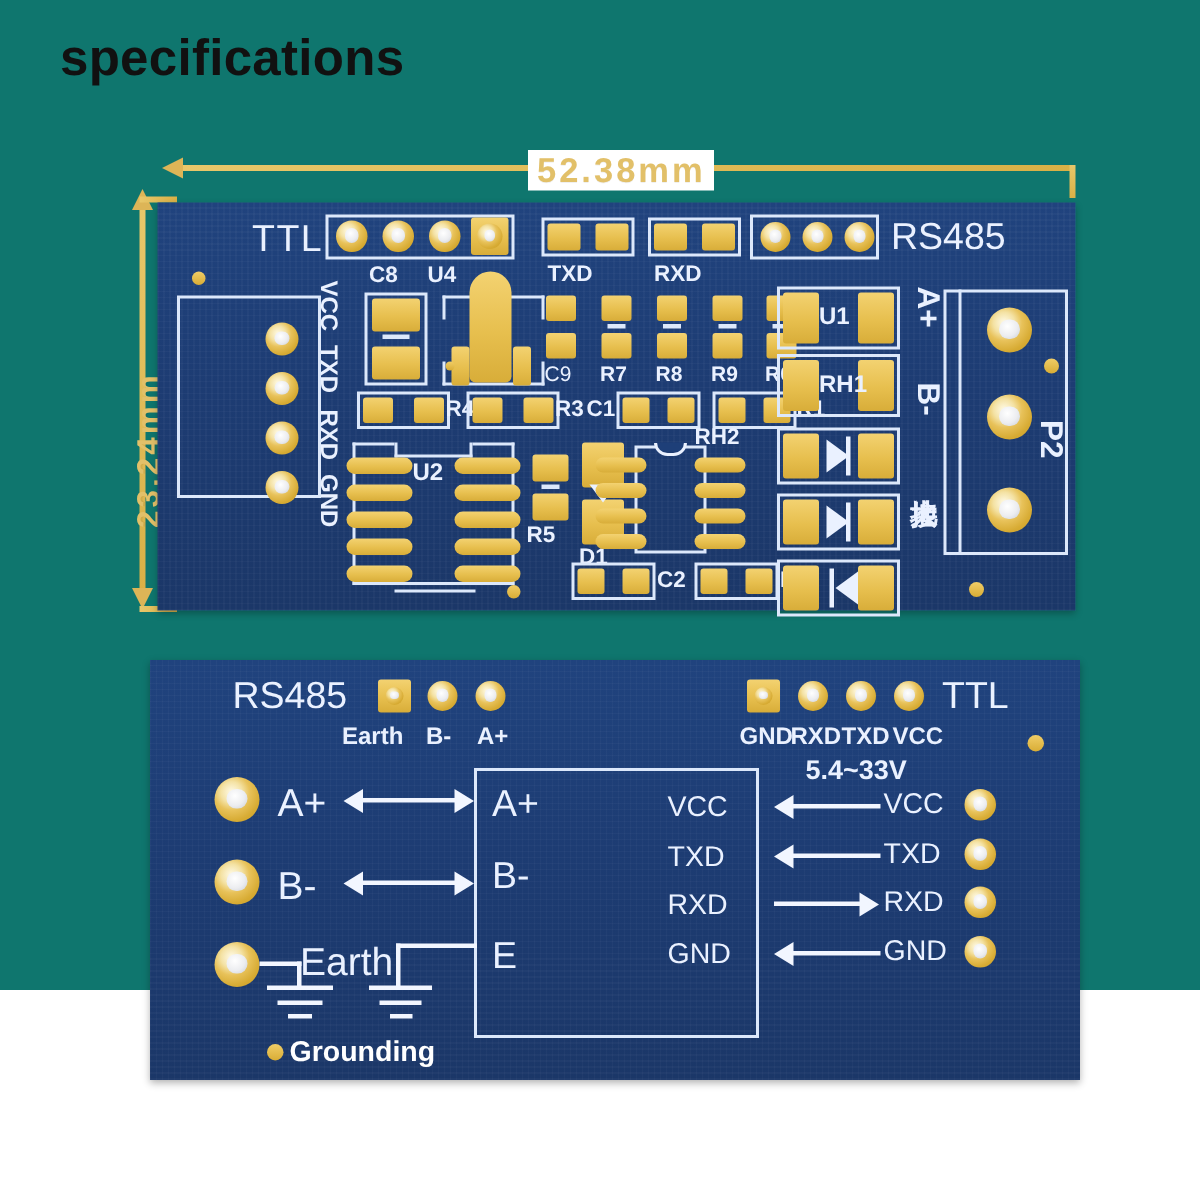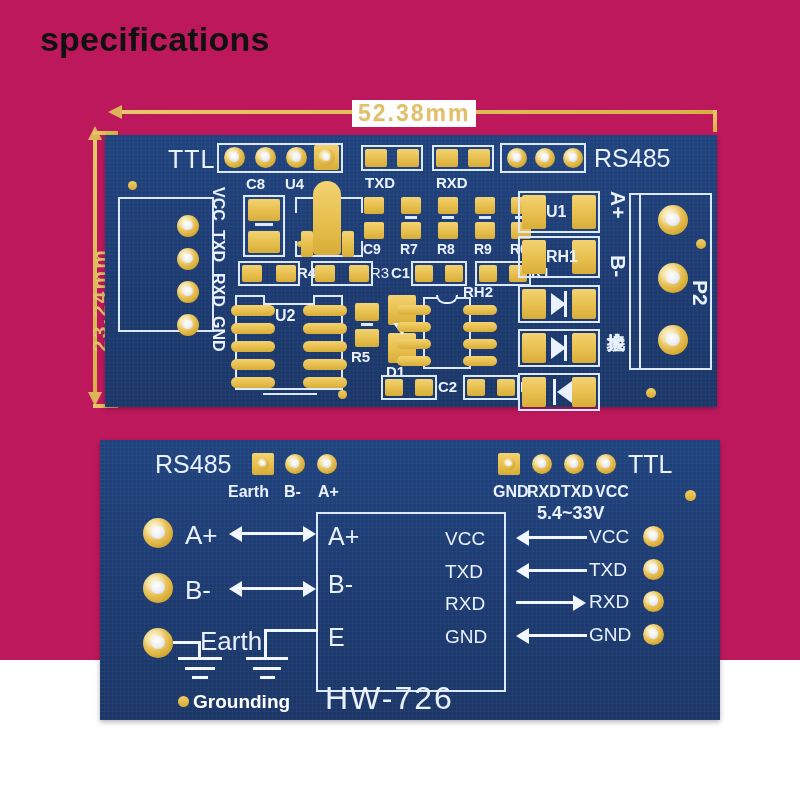--- a/index.html
+++ b/index.html
@@ -3,21 +3,21 @@
 <meta charset="utf-8">
 <style>
   * { box-sizing: border-box; }
   html, body {
     margin: 0; padding: 0;
     width: 800px; height: 800px;
     background: #ffffff;
     font-family: "Liberation Sans", sans-serif;
     overflow: hidden;
   }
-  #root { position: relative; width: 800px; height: 660px; background: #be185d; }
+  #root { position: relative; width: 800px; height: 660px; background: #0f766e; }
 
   
   .page-title {
     position: absolute; left: 40px; top: 20px;
     font-size: 34px; font-weight: 700; color: #111;
     letter-spacing: 0.2px;
   }
 
   
   .pcb {
@@ -147,21 +147,21 @@
     <div class="silk-line" style="left:256px; top:106px; width:2px; height:16px;"></div>
     <div class="pad" style="left:208px; top:46px; width:28px; height:74px; border-radius:14px 14px 4px 4px;"></div>
     <div class="pad" style="left:196px; top:96px; width:12px; height:26px;"></div>
     <div class="pad" style="left:237px; top:96px; width:12px; height:26px;"></div>
     <div class="via" style="left:192px; top:106px; width:6px; height:6px;"></div>
     <div class="silk" style="left:180px; top:40px; font-size:15px; font-weight:700;">U4</div>
 
     <div>
       <div class="pad" style="left:259px; top:62px; width:20px; height:17px;"></div>
       <div class="pad" style="left:259px; top:87px; width:20px; height:17px;"></div>
-      <div class="silk" style="left:258px; top:106px; font-size:14px; font-weight:700;">C9</div>
+      <div class="silk" style="left:258px; top:106px; font-size:14px; font-weight:400;">C9</div>
 
       <div class="pad" style="left:296px; top:62px; width:20px; height:17px;"></div>
       <div class="pad" style="left:296px; top:87px; width:20px; height:17px;"></div>
       <div class="silk-line" style="left:300px; top:81px; width:12px; height:3px;"></div>
       <div class="silk" style="left:295px; top:106px; font-size:14px; font-weight:700;">R7</div>
 
       <div class="pad" style="left:333px; top:62px; width:20px; height:17px;"></div>
       <div class="pad" style="left:333px; top:87px; width:20px; height:17px;"></div>
       <div class="silk-line" style="left:337px; top:81px; width:12px; height:3px;"></div>
       <div class="silk" style="left:332px; top:106px; font-size:14px; font-weight:700;">R8</div>
@@ -179,21 +179,21 @@
 
     <div>
       <div class="padbox" style="left:133px; top:126px; width:62px; height:25px;"></div>
       <div class="pad" style="left:137px; top:130px; width:20px; height:17px;"></div>
       <div class="pad" style="left:171px; top:130px; width:20px; height:17px;"></div>
       <div class="silk" style="left:192px; top:129px; font-size:15px; font-weight:700;">R4</div>
 
       <div class="padbox" style="left:206px; top:126px; width:62px; height:25px;"></div>
       <div class="pad" style="left:210px; top:130px; width:20px; height:17px;"></div>
       <div class="pad" style="left:244px; top:130px; width:20px; height:17px;"></div>
-      <div class="silk" style="left:265px; top:129px; font-size:15px; font-weight:400;">R3</div>
+      <div class="silk" style="left:265px; top:129px; font-size:15px; font-weight:700;">R3</div>
     </div>
 
     <div>
       <div class="silk" style="left:286px; top:129px; font-size:15px; font-weight:700;">C1</div>
       <div class="padbox" style="left:306px; top:126px; width:56px; height:25px;"></div>
       <div class="pad" style="left:310px; top:130px; width:18px; height:17px;"></div>
       <div class="pad" style="left:340px; top:130px; width:18px; height:17px;"></div>
 
       <div class="padbox" style="left:370px; top:126px; width:56px; height:25px;"></div>
       <div class="pad" style="left:374px; top:130px; width:18px; height:17px;"></div>
@@ -377,21 +377,20 @@
       <div class="wline" style="left:164px; top:189px; width:3px; height:30px;"></div>
       <div class="wline" style="left:164px; top:189px; width:54px;"></div>
       <div class="wline" style="left:146px; top:217px; width:42px;"></div>
       <div class="wline" style="left:153px; top:227px; width:28px;"></div>
       <div class="wline" style="left:160px; top:236px; width:15px;"></div>
     </div>
 
     <div class="via" style="left:78px; top:256px; width:11px; height:11px;"></div>
     <div class="silk" style="left:93px; top:251px; font-size:19px; font-weight:700; color:#ffffff;">Grounding</div>
 
-    <div class="silk" style="left:225px; top:240px; font-size:32px; letter-spacing:2px;">HW-726</div>
 
     <div class="silk" style="left:437px; top:63px; font-size:18px; font-weight:700;">5.4~33V</div>
 
     <div>
       <div class="wline" style="left:427px; top:96px; width:60px;"></div>
       <div class="wl-head" style="left:416px; top:90px;"></div>
     </div>
     <div class="silk" style="left:489px; top:86px; font-size:19px;">VCC</div>
     <div class="hole" style="left:543px; top:86px; width:21px; height:21px;"></div>
 

